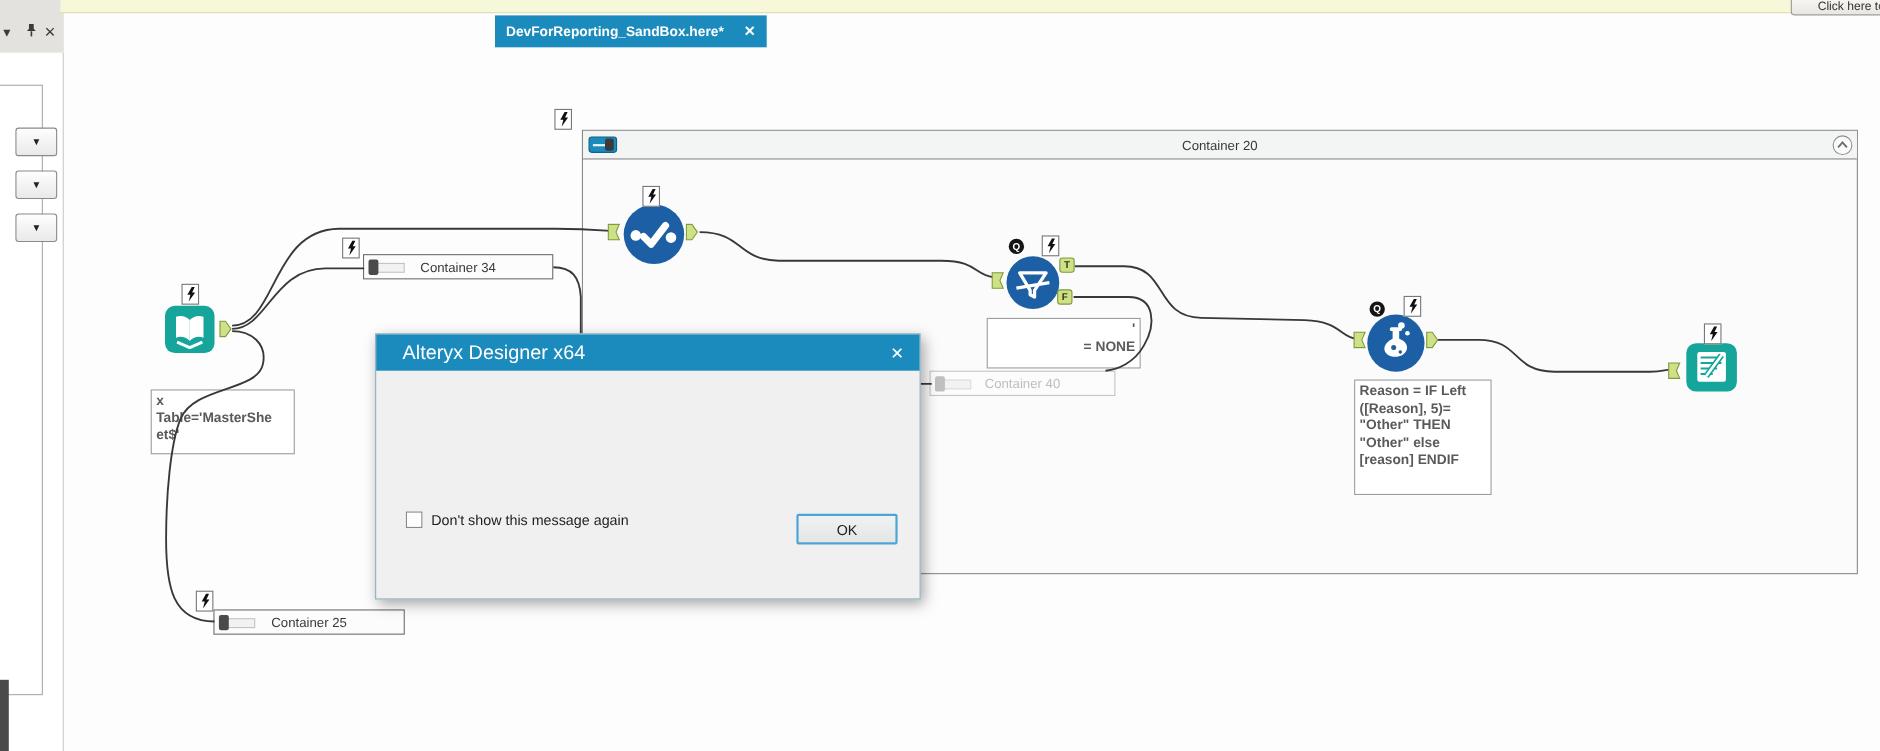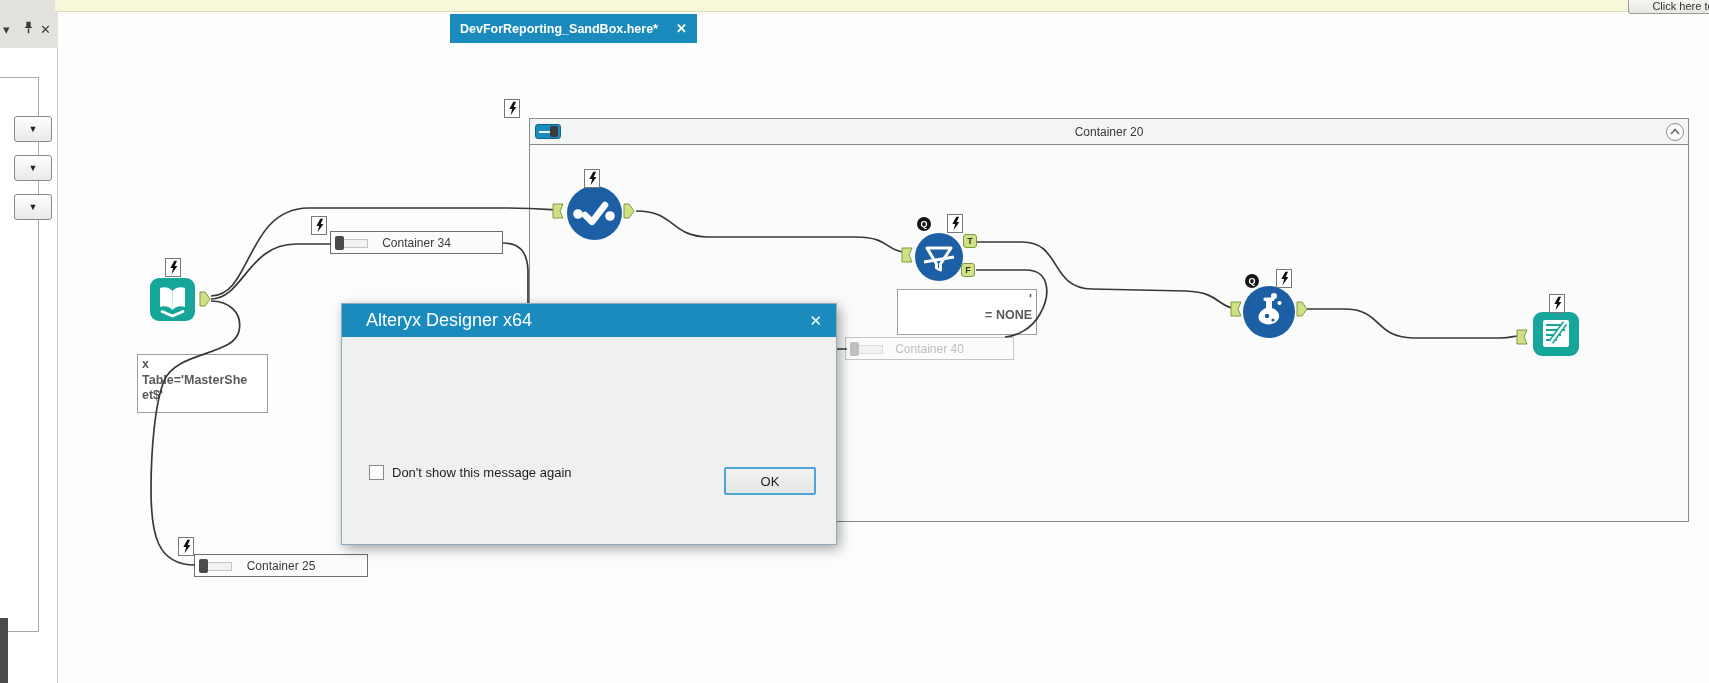--- a/index.html
+++ b/index.html
@@ -143,20 +143,25 @@
     <span class="mini-toggle-track"></span>
     <span class="mini-toggle-knob"></span>
     <span class="mini-label">Container 25</span>
   </div>
 
   <div class="abs note" style="left:137px; top:354px; width:131px; height:59px;">x
 Table='MasterShe
 et$'</div>
   <div class="abs note" style="left:897px; top:289px; width:140px; height:46px; text-align:right;">'
 = NONE</div>
+  <div class="abs note" style="left:1231px; top:345px; width:125px; height:105px;">Reason = IF Left
+([Reason], 5)=
+"Other" THEN
+"Other" else
+[reason] ENDIF</div>
 
   <svg id="wires" class="abs">
     <g fill="none" stroke="#383838" stroke-width="1.7">
       <path d="M211,296 C252,296 246,209 308,208 L505,208 C532,208 542,209 556,210"></path>
       <path d="M211,299 C243,299 248,244 296,244 L331,244"></path>
       <path d="M211,301 C228,301 243,312 239,331 C234,356 176,351 164,381 C155,403 151,450 151,490 C151,534 157,565 195,565"></path>
       <path d="M503,243 C520,243 527,252 528,270 L528,338 C528,358 548,349 578,349 L847,349"></path>
       <path d="M636,211 C676,211 669,236 708,237 L856,237 C888,237 886,250 903,252"></path>
       <path d="M977,242 L1022,242 C1062,242 1049,288 1092,289 L1186,291 C1218,292 1218,306 1233,308"></path>
       <path d="M976,270 L1026,270 C1050,270 1051,295 1040,314 C1031,330 1016,336 1005,337"></path>

